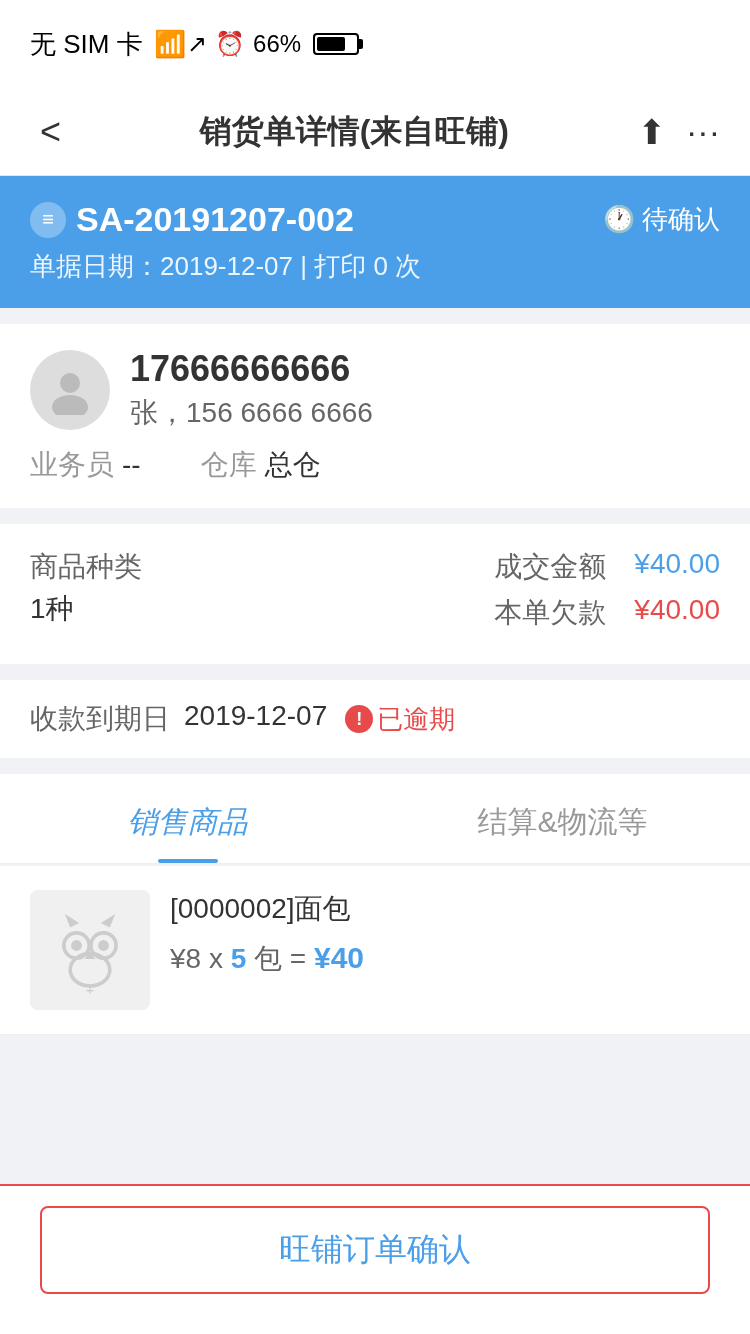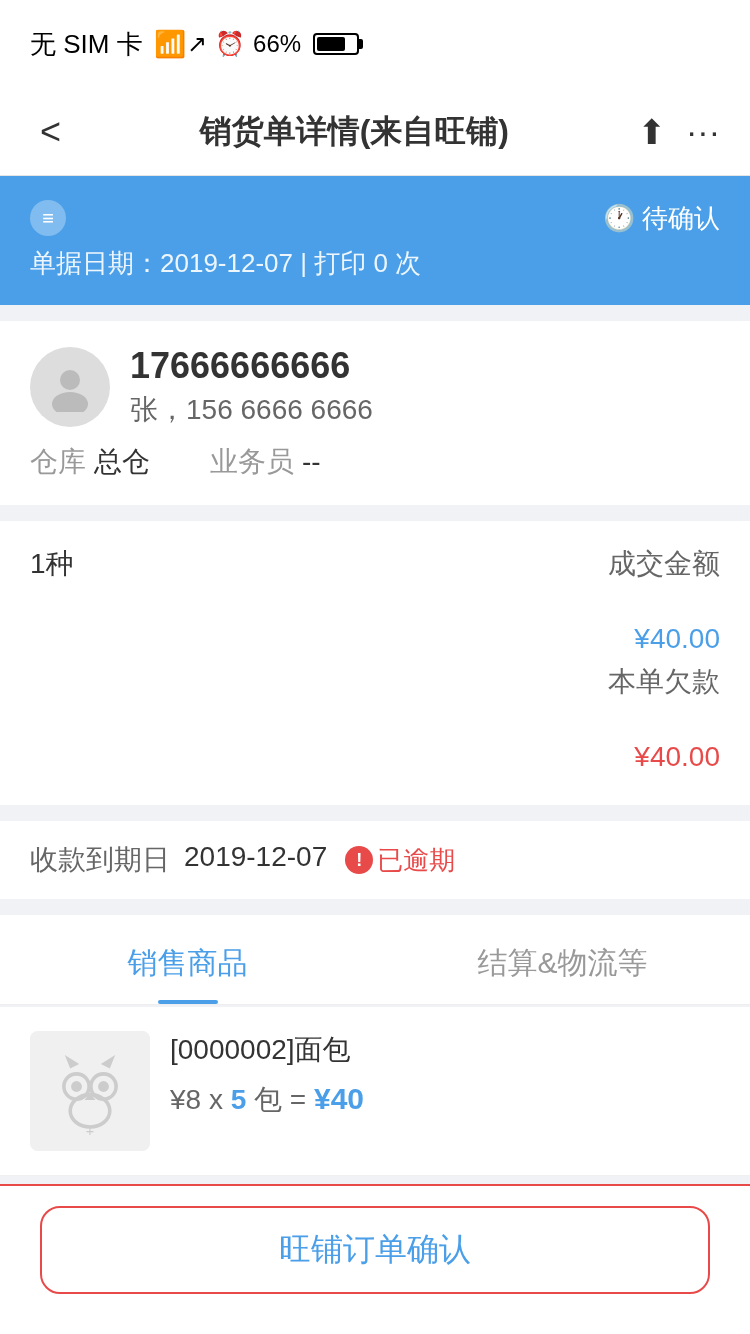--- a/index.html
+++ b/index.html
@@ -182,24 +182,23 @@
       justify-content: space-between;
       align-items: flex-start;
     }
     .amount-left { font-size: 28px; color: #666; }
     .amount-left-label { margin-bottom: 4px; }
     .product-count { font-size: 28px; color: #333; }
     .amount-right { text-align: right; }
     .amount-item {
       display: flex;
       justify-content: space-between;
-      gap: 40px;
+      gap: 28px;
       margin-bottom: 8px;
       font-size: 28px;
-      flex-direction: column;
     }
     .amount-item-label { color: #666; }
     .amount-value-blue { color: #4a9fe8; }
     .amount-value-red { color: #e84a4a; }
 
     
     .due-section {
       background: #fff;
       padding: 20px 30px;
       margin-top: 16px;
@@ -236,20 +235,21 @@
       flex: 1;
       text-align: center;
       padding: 28px 0 20px;
       font-size: 30px;
       color: #999;
       position: relative;
       cursor: pointer;
     }
     .tab.active {
       color: #4a9fe8;
+      font-style: italic;
     }
     .tab.active::after {
       content: '';
       position: absolute;
       bottom: 0; left: 50%;
       transform: translateX(-50%);
       width: 60px; height: 4px;
       background: #4a9fe8;
       border-radius: 2px;
     }
@@ -304,21 +304,21 @@
       width: 750px;
       background: #fff;
       padding: 20px 40px 40px;
       border-top: 2px solid #e84a4a;
     }
     .confirm-button {
       width: 100%;
       height: 88px;
       border: 2px solid #e84a4a;
       background: #fff;
-      border-radius: 20px;
+      border-radius: 8px;
       font-size: 32px;
       color: #4a9fe8;
       cursor: pointer;
       display: flex; align-items: center; justify-content: center;
       font-weight: 500;
     }
   </style>
 </head>
 <body>
 
@@ -343,20 +343,21 @@
   <div class="nav-actions">
     <span class="nav-action-icon">⬆</span>
     <span class="nav-action-icon">···</span>
   </div>
 </div>
 
 <div class="order-header">
   <div class="order-header-top">
     <div class="order-id">
       <div class="order-id-icon">≡</div>
+      <span>SA-20191207-002</span>
     </div>
     <div class="order-status">
       <span>🕐</span>
       <span>待确认</span>
     </div>
   </div>
   <div class="order-date">单据日期：2019-12-07 | 打印 0 次</div>
 </div>
 
 <div class="customer-section">
@@ -367,33 +368,34 @@
         <ellipse cx="25" cy="42" rx="18" ry="12" fill="#bbb"></ellipse>
       </svg>
     </div>
     <div class="customer-info">
       <div class="customer-phone">17666666666</div>
       <div class="customer-name">张，156 6666 6666</div>
     </div>
   </div>
   <div class="customer-meta">
     <div class="meta-item">
+      <span class="meta-label">业务员</span>
+      <span class="meta-value">--</span>
+    </div>
+    <div class="meta-item">
       <span class="meta-label">仓库</span>
       <span class="meta-value">总仓</span>
-    </div>
-    <div class="meta-item">
-      <span class="meta-label">业务员</span>
-      <span class="meta-value">--</span>
     </div>
   </div>
 </div>
 
 <div class="amount-section">
   <div class="amount-row">
     <div class="amount-left">
+      <div class="amount-left-label">商品种类</div>
       <div class="product-count">1种</div>
     </div>
     <div class="amount-right">
       <div class="amount-item">
         <span class="amount-item-label">成交金额</span>
         <span class="amount-value-blue">¥40.00</span>
       </div>
       <div class="amount-item">
         <span class="amount-item-label">本单欠款</span>
         <span class="amount-value-red">¥40.00</span>

